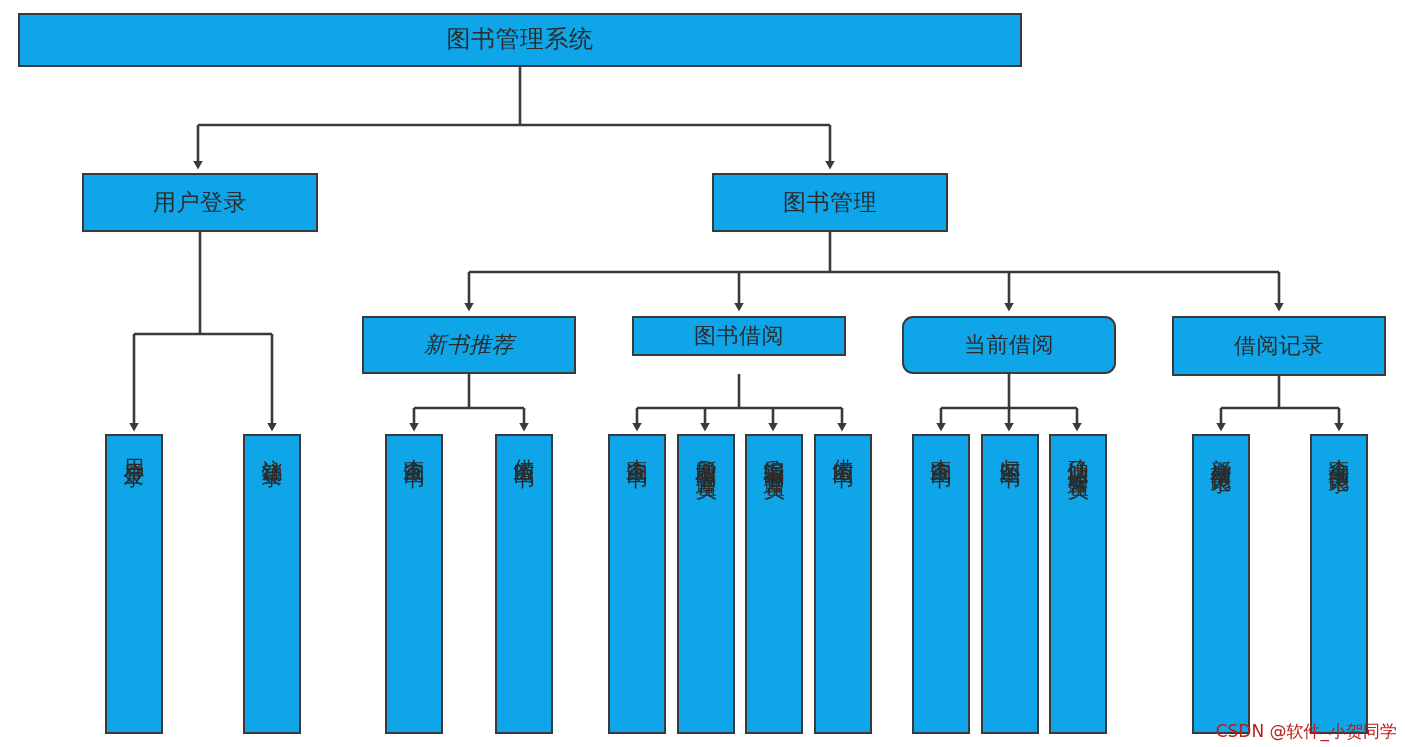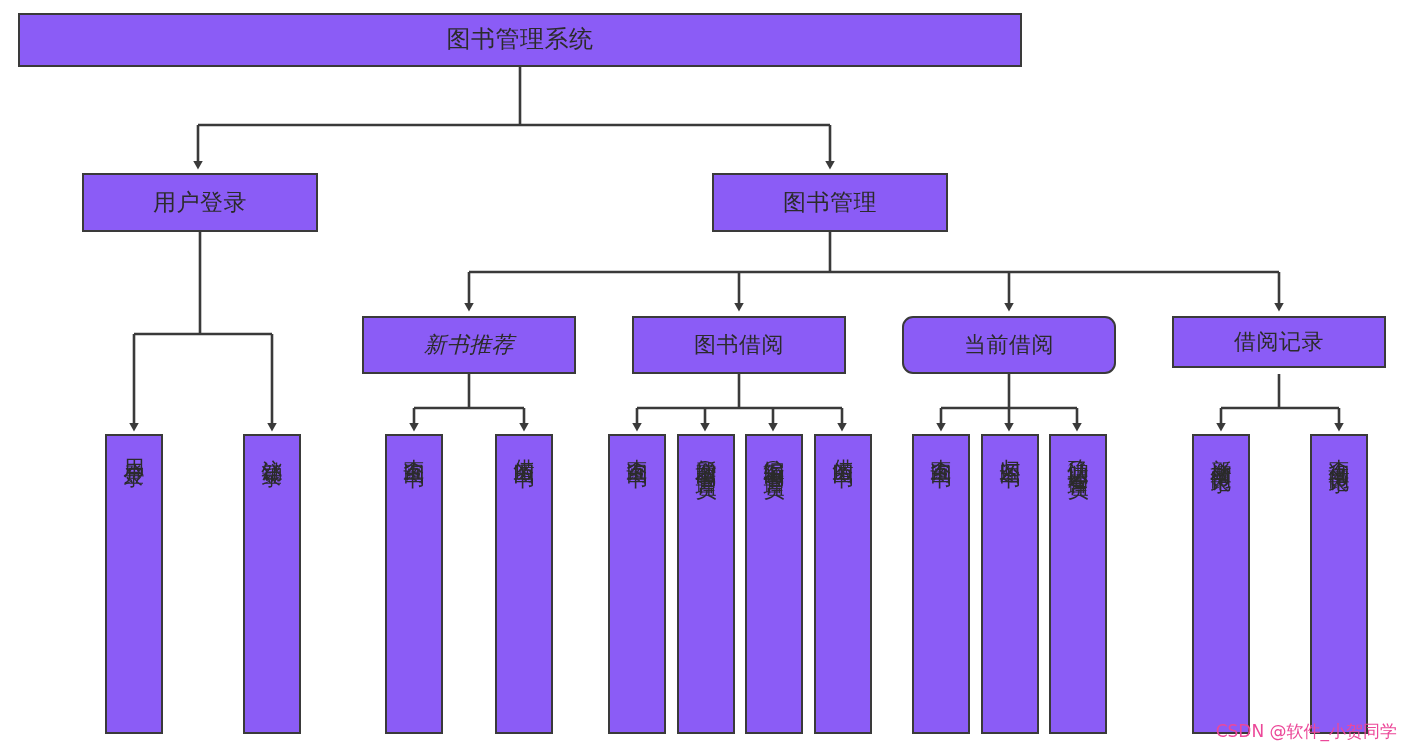--- a/index.html
+++ b/index.html
@@ -21,21 +21,21 @@
   #edge-layer {
     position: absolute;
     left: 0;
     top: 0;
     width: 1405px;
     height: 747px;
   }
   .node {
     position: absolute;
     box-sizing: border-box;
-    background: #8b5cf6;
+    background: #0ea5e9;
     border: 2px solid #3a3a3a;
     display: flex;
     align-items: center;
     justify-content: center;
     z-index: 2;
   }
   .node-label {
     color: #2b2b2b;
     letter-spacing: 0.5px;
     white-space: nowrap;
@@ -55,21 +55,21 @@
     font-size: 21px;
     letter-spacing: 3px;
     line-height: 1.05;
     white-space: nowrap;
   }
   #watermark {
     position: absolute;
     right: 8px;
     bottom: 4px;
     font-size: 17px;
-    color: #ec4899;
+    color: #b91c1c;
     z-index: 5;
     white-space: nowrap;
     font-family: "DejaVu Sans", "Liberation Sans", sans-serif;
   }
 </style>
 </head>
 <body>
 
 <div id="diagram-root">
 
@@ -131,27 +131,27 @@
   <div class="node node-l2" style="left:82px; top:173px; width:236px; height:59px;">
     <span class="node-label">用户登录</span>
   </div>
   <div class="node node-l2" style="left:712px; top:173px; width:236px; height:59px;">
     <span class="node-label">图书管理</span>
   </div>
 
   <div class="node node-l3" style="left:362px; top:316px; width:214px; height:58px;font-style:italic;">
     <span class="node-label">新书推荐</span>
   </div>
-  <div class="node node-l3" style="left:632px; top:316px; width:214px; height:58px;">
+  <div class="node node-l3" style="left:632px; top:316px; width:214px; height:40px;">
     <span class="node-label">图书借阅</span>
   </div>
   <div class="node node-l3" style="left:902px; top:316px; width:214px; height:58px;border-radius:11px;">
     <span class="node-label">当前借阅</span>
   </div>
-  <div class="node node-l3" style="left:1172px; top:316px; width:214px; height:52px;">
+  <div class="node node-l3" style="left:1172px; top:316px; width:214px; height:60px;">
     <span class="node-label">借阅记录</span>
   </div>
 
   <div class="node node-leaf" style="left:105px; top:434px; width:58px; height:300px;">
     <span class="node-label">用户登录</span>
   </div>
   <div class="node node-leaf" style="left:243px; top:434px; width:58px; height:300px;">
     <span class="node-label">注销登录</span>
   </div>
 

